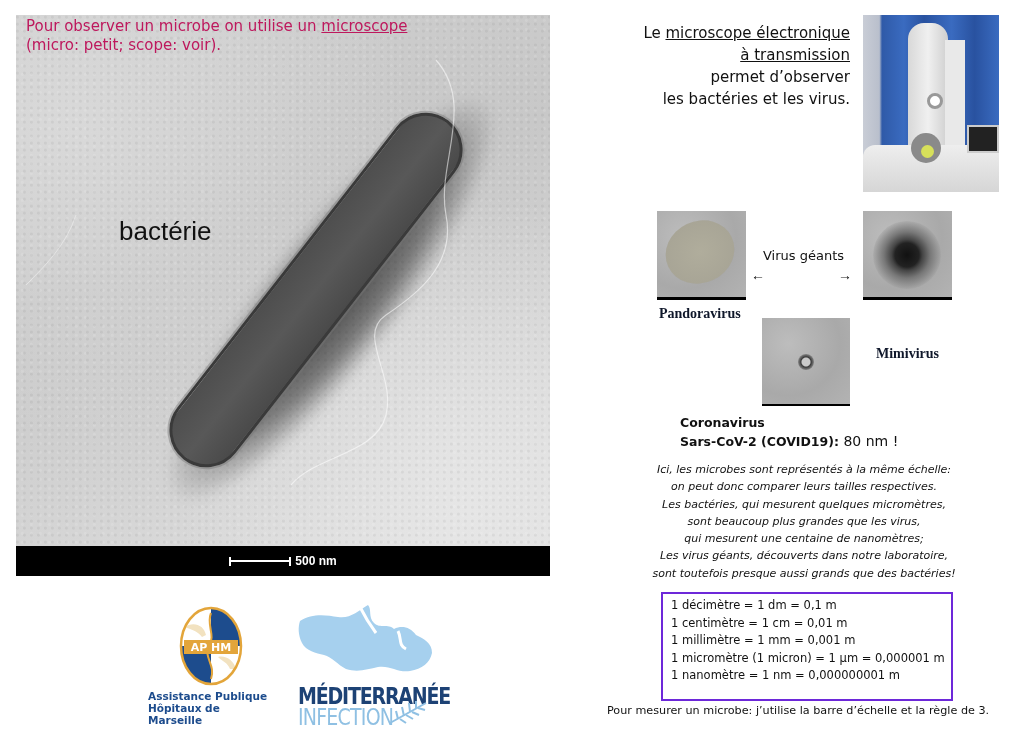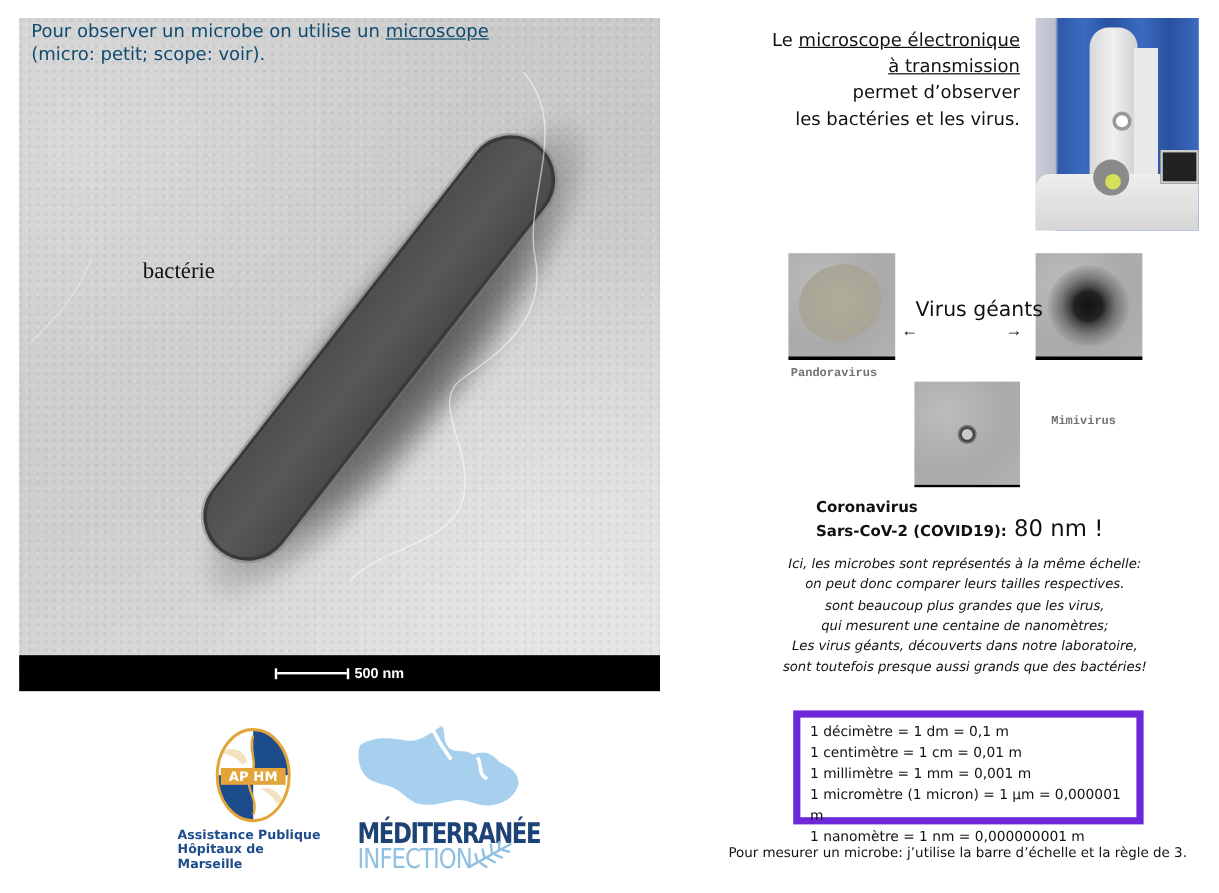--- a/index.html
+++ b/index.html
@@ -32,27 +32,27 @@
   .bacterium-body {
     position: absolute; left: 85px; top: 238px; width: 430px; height: 74px;
     border-radius: 37px;
     transform: rotate(-52deg);
     background: linear-gradient(180deg, #4e4e4e 0%, #585858 50%, #4a4a4a 100%);
     border: 3px solid #3a3a3a;
     box-shadow: 0 0 0 2px rgba(120,120,120,0.45);
   }
   .flagellum { position: absolute; left: 0; top: 0; }
   .micrograph-caption {
-    position: absolute; left: 26px; top: 17px; font-size: 15px; line-height: 19px; color: #0c4a6e;
+    position: absolute; left: 26px; top: 17px; font-size: 15px; line-height: 19px; color: #be185d;
     font-family: "DejaVu Sans", sans-serif;
   }
   .micrograph-caption u { text-decoration: underline; }
   .bacteria-label {
-    position: absolute; left: 119px; top: 216px; font-size: 19px; color: #111;
-    font-family: Liberation Serif, serif;
+    position: absolute; left: 119px; top: 216px; font-size: 26px; color: #111;
+    font-family: Liberation Sans, sans-serif;
   }
   .scalebar {
     position: absolute; left: 16px; top: 546px; width: 534px; height: 30px; background: #000;
     display: flex; align-items: center; justify-content: center; gap: 4px;
   }
   .scalebar .line {
     width: 62px; height: 9px; position: relative;
     border-left: 2px solid #fff; border-right: 2px solid #fff;
   }
   .scalebar .line::after {
@@ -127,39 +127,39 @@
   }
   .virus-img .mimi-fuzz {
     position: absolute; left: 10px; top: 10px; width: 68px; height: 68px; border-radius: 50%;
     background: radial-gradient(circle at center, #111 0%, #222 25%, #444 32%, #777 48%, rgba(150,150,150,0.3) 70%, rgba(160,160,160,0) 75%);
   }
   .virus-img .corona-dot {
     position: absolute; left: 36px; top: 36px; width: 16px; height: 16px; border-radius: 50%;
     background: radial-gradient(circle, #c9c9c9 0 35%, #3a3a3a 45%, rgba(60,60,60,0.4) 70%, rgba(60,60,60,0) 100%);
   }
 
-  .virus-label-bold { position: absolute; font-weight: bold; font-size: 10px; font-family: Liberation Mono, monospace; color: #737373; }
+  .virus-label-bold { position: absolute; font-weight: bold; font-size: 14px; font-family: Liberation Serif, serif; color: #0f172a; }
   .lbl-pandora { left: 659px; top: 306px; }
   .lbl-mimi { left: 876px; top: 306px; margin-top: 40px; }
-  .giant-label { position: absolute; left: 763px; top: 248px; font-size: 17px; font-family: "DejaVu Sans", sans-serif; color: #111; }
+  .giant-label { position: absolute; left: 763px; top: 248px; font-size: 13px; font-family: "DejaVu Sans", sans-serif; color: #111; }
   .arrow { position: absolute; top: 268px; font-size: 14px; color: #111; line-height: 14px; }
   .arrow.left { left: 751px; }
   .arrow.right { left: 838px; }
 
   .corona-label { position: absolute; left: 680px; top: 414px; width: 260px; font-family: "DejaVu Sans", sans-serif; color: #111; font-size: 12.5px; line-height: 18px; }
   .corona-label .b { font-weight: bold; }
-  .corona-label .size { font-weight: normal; font-size: 19px; }
+  .corona-label .size { font-weight: normal; font-size: 14px; }
 
   .explain {
     position: absolute; left: 630px; top: 461px; width: 348px; text-align: center; font-style: italic;
     font-family: "DejaVu Sans", sans-serif; font-size: 11px; line-height: 17.3px; color: #111;
   }
 
   .units-box {
-    position: absolute; left: 661px; top: 592px; width: 292px; height: 95px; border: 6px solid #6d28d9;
+    position: absolute; left: 661px; top: 592px; width: 292px; height: 109px; border: 2px solid #6d28d9;
     padding: 3px 0 0 8px; font-family: "DejaVu Sans", sans-serif; font-size: 11.5px; line-height: 17.6px; color: #111;
   }
   .footer-note { position: absolute; left: 607px; top: 704px; font-family: "DejaVu Sans", sans-serif; font-size: 11.2px; color: #111; }
 </style>
 </head>
 <body>
 
 <div class="micrograph">
   <div class="noise"></div>
   <div class="bacterium-halo"></div>
@@ -258,20 +258,21 @@
   <div class="corona-dot"></div>
 </div>
 <div class="corona-label">
   <div class="b">Coronavirus</div>
   <div><span class="b">Sars-CoV-2 (COVID19):</span><span class="size"> 80 nm !</span></div>
 </div>
 
 <div class="explain">
   <div>Ici, les microbes sont représentés à la même échelle:</div>
   <div>on peut donc comparer leurs tailles respectives.</div>
+  <div>Les bactéries, qui mesurent quelques micromètres,</div>
   <div>sont beaucoup plus grandes que les virus,</div>
   <div>qui mesurent une centaine de nanomètres;</div>
   <div>Les virus géants, découverts dans notre laboratoire,</div>
   <div>sont toutefois presque aussi grands que des bactéries!</div>
 </div>
 
 <div class="units-box">
   <div>1 décimètre = 1 dm = 0,1 m</div>
   <div>1 centimètre = 1 cm = 0,01 m</div>
   <div>1 millimètre = 1 mm = 0,001 m</div>

